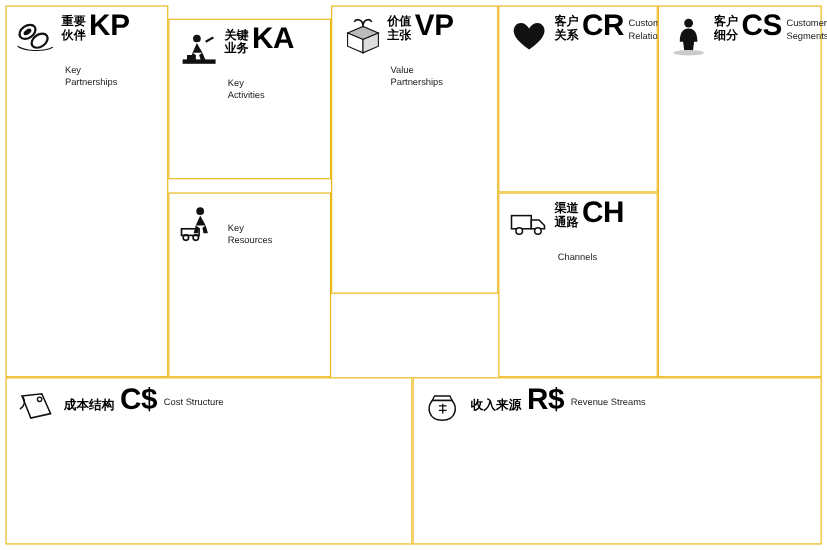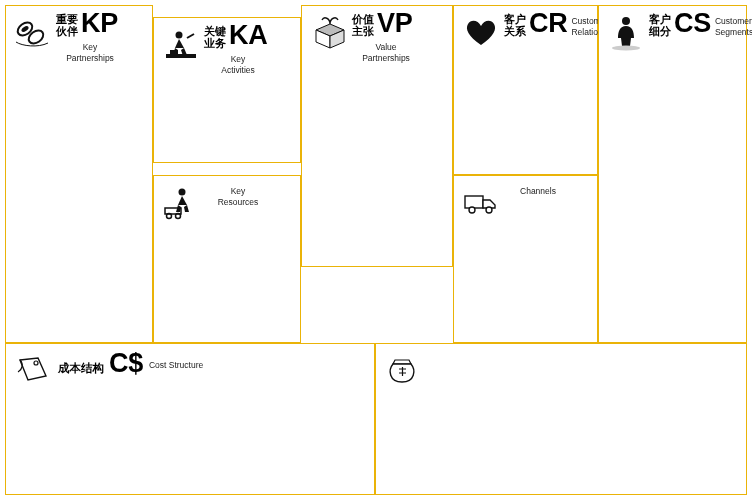--- a/index.html
+++ b/index.html
@@ -71,23 +71,22 @@
     line-height: 22px;
     margin-left: 3px;
     white-space: nowrap;
     letter-spacing: -0.3px;
   }
   .en {
     font-size: 8.5px;
     color: #222;
     line-height: 11px;
     margin-left: 3px;
-    margin-top: 4px;
+    margin-top: 20px;
     max-width: 62px;
-    text-align: center;
   }
   .en-inline {
     font-size: 8.5px;
     color: #222;
     line-height: 11px;
     margin-left: 3px;
     align-self: flex-end;
     padding-bottom: 3px;
     white-space: nowrap;
   }
@@ -239,20 +238,27 @@
     <div class="cell-head">
       <div class="icon">
         <svg viewBox="0 0 42 40">
           <rect x="5" y="14" width="18" height="12" fill="#fff" stroke="#111" stroke-width="1.4"></rect>
           <path d="M23 18 L30 18 L35 23 L35 26 L23 26 Z" fill="#fff" stroke="#111" stroke-width="1.4"></path>
           <circle cx="12" cy="28" r="3" fill="#fff" stroke="#111" stroke-width="1.4"></circle>
           <circle cx="29" cy="28" r="3" fill="#fff" stroke="#111" stroke-width="1.4"></circle>
         </svg>
       </div>
       <div class="titles">
+        <div class="line1">
+          <div class="cn">
+            <span>渠道</span>
+            <span>通路</span>
+          </div>
+          <div class="code">CH</div>
+        </div>
         <div class="en">
           <div>Channels</div>
         </div>
       </div>
     </div>
   </div>
 
   <div class="cell" style="left:598px; top:5px; width:149px; height:338px;">
     <div class="cell-head">
       <div class="icon">
@@ -301,16 +307,25 @@
 
   <div class="cell bottom" style="left:375px; top:343px; width:372px; height:152px;">
     <div class="cell-head" style="height:40px;">
       <div class="icon">
         <svg viewBox="0 0 42 40">
           <path d="M13 10 L27 10 L29 14 L11 14 Z" fill="#fff" stroke="#111" stroke-width="1.2"></path>
           <path d="M11 14 C6 20 7 32 20 32 C33 32 34 20 29 14 Z" fill="#fff" stroke="#111" stroke-width="1.4"></path>
           <path d="M17 19 L24 19 M17 23 L24 23 M20.5 17 L20.5 26" stroke="#111" stroke-width="1.2"></path>
         </svg>
       </div>
+      <div class="titles">
+        <div class="line1">
+          <div class="cn" style="font-size:11.5px; padding-top:6px;">
+            <span>收入来源</span>
+          </div>
+          <div class="code" style="margin-left:5px;">R$</div>
+          <div class="en-inline" style="margin-left:6px;">Revenue Streams</div>
+        </div>
+      </div>
     </div>
   </div>
 
 </div>
 
 </body></html>

